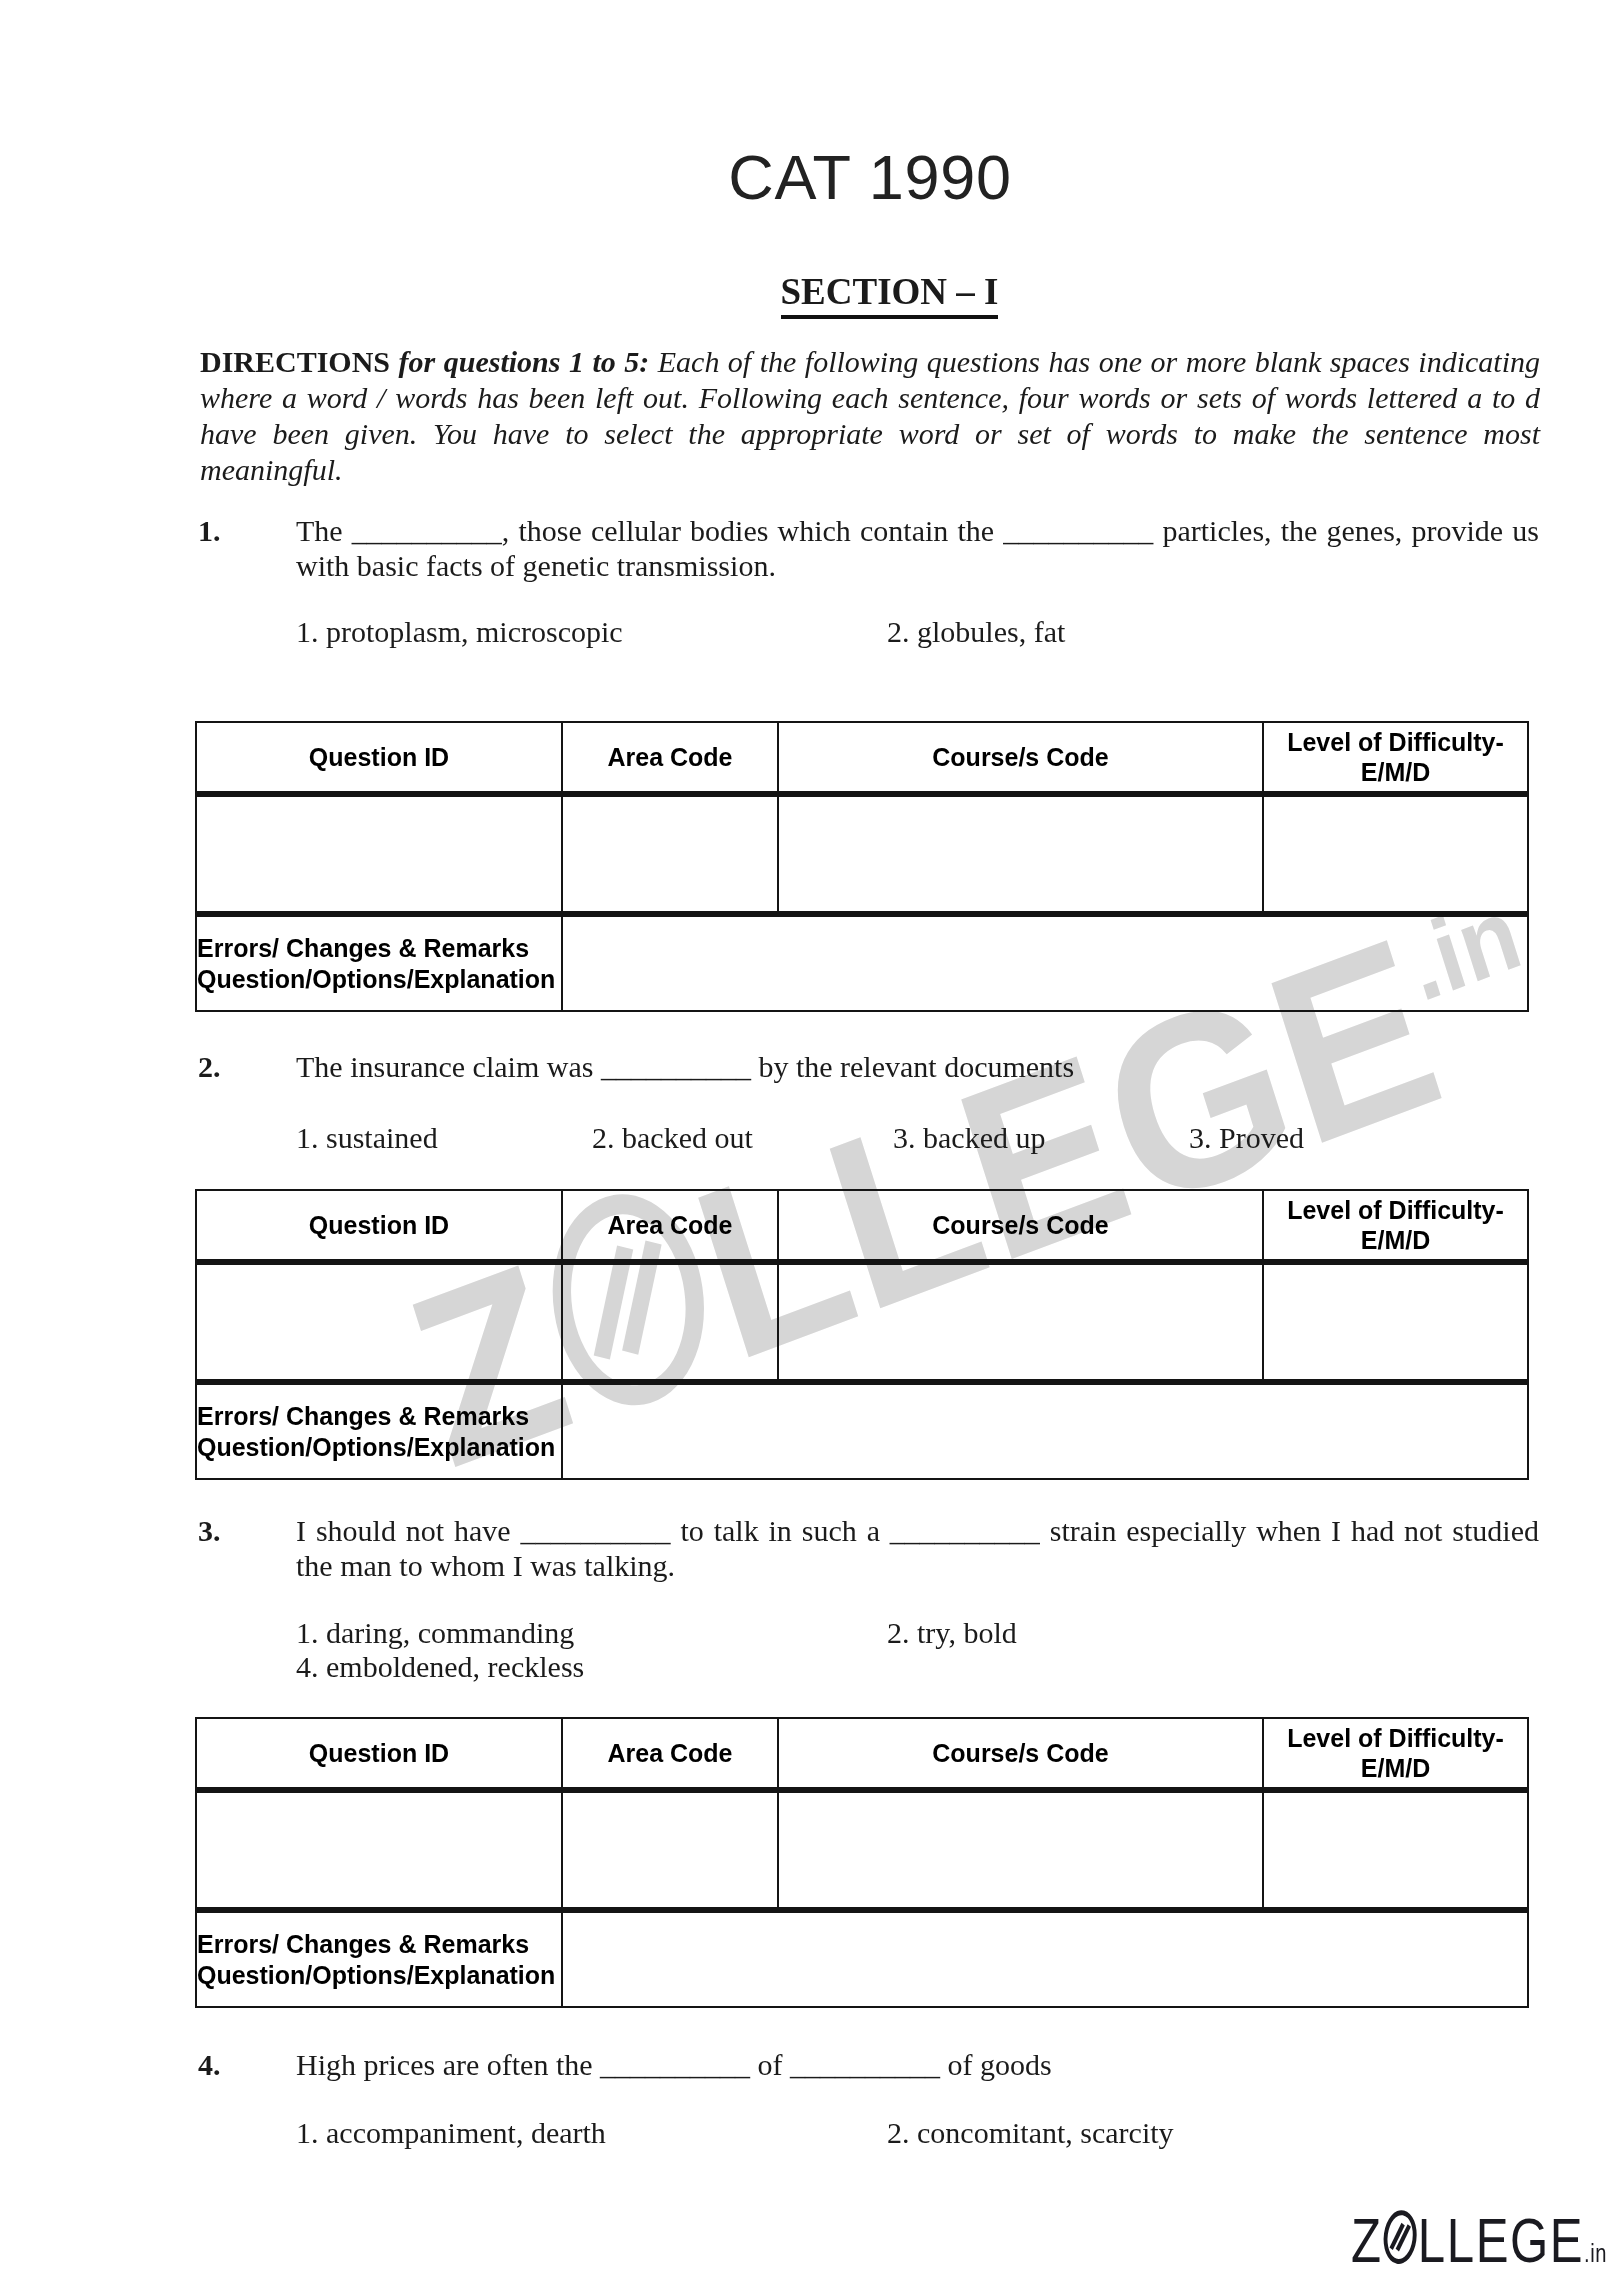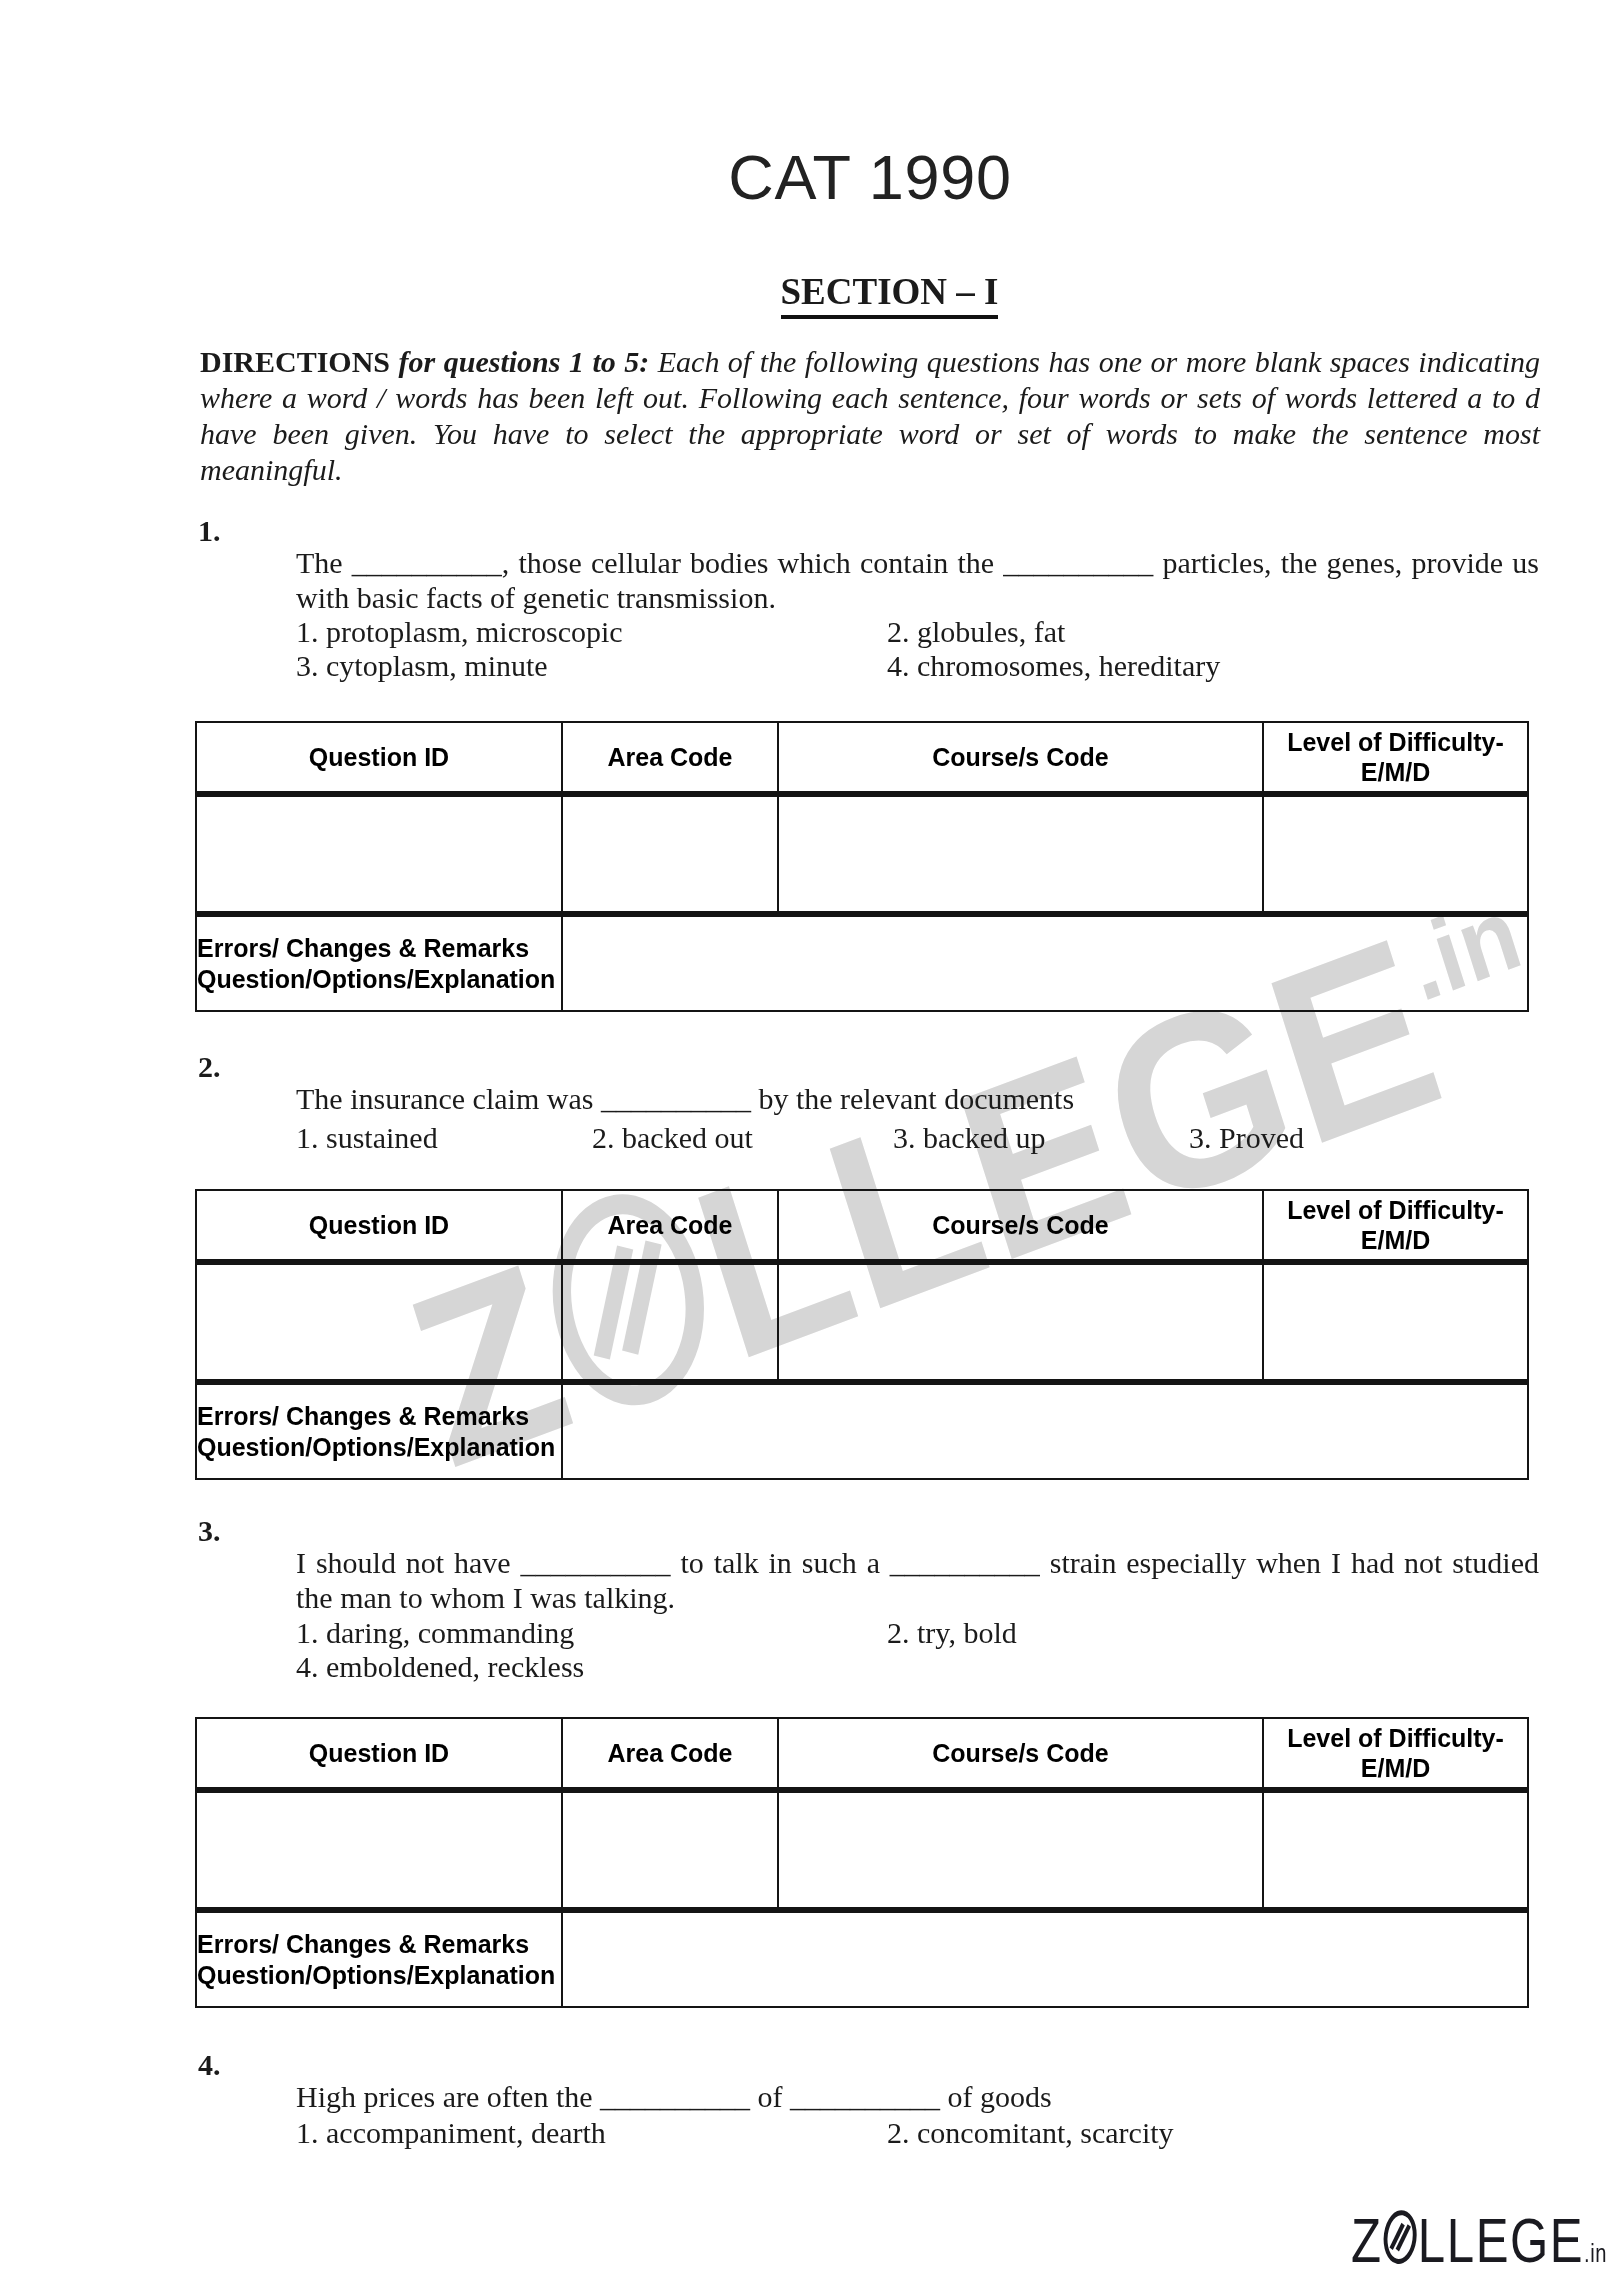--- a/index.html
+++ b/index.html
@@ -66,21 +66,21 @@
   .just{text-align:justify;text-align-last:justify;}
   .b{font-weight:bold;font-style:normal;}
   .bi{font-weight:bold;font-style:italic;}
   
   .qnum{
     position:absolute;left:198px;
     font-size:30px;line-height:35px;font-weight:bold;
   }
   .qtext{
     position:absolute;left:296px;width:1243px;
-    font-size:30px;line-height:35px;margin-top:32px;
+    font-size:30px;line-height:35px;
   }
   .opts{
     position:absolute;left:296px;
     font-size:30px;line-height:34px;
   }
   .optrow{display:flex;white-space:nowrap;}
   .ow2{width:591px;}   
   .ow41{width:296px;}  
   .ow42{width:301px;}
   .ow43{width:296px;}
@@ -144,24 +144,20 @@
 
   <span class="qnum" style="top:513px">1.</span>
   <div class="qtext" style="top:513px">
     <div class="just">The __________, those cellular bodies which contain the __________ particles, the genes, provide us</div>
     <div>with basic facts of genetic transmission.</div>
   </div>
   <div class="opts" style="top:615px">
     <div class="optrow">
       <span class="ow2">1. protoplasm, microscopic</span>
       <span>2. globules, fat</span>
-    </div>
-    <div class="optrow">
-      <span class="ow2">3. cytoplasm, minute</span>
-      <span>4. chromosomes, hereditary</span>
     </div>
   </div>
 
   <table class="meta" style="top:721px">
     <colgroup>
         <col class="c1">
         <col class="c2">
         <col class="c3">
         <col class="c4">
       </colgroup>

